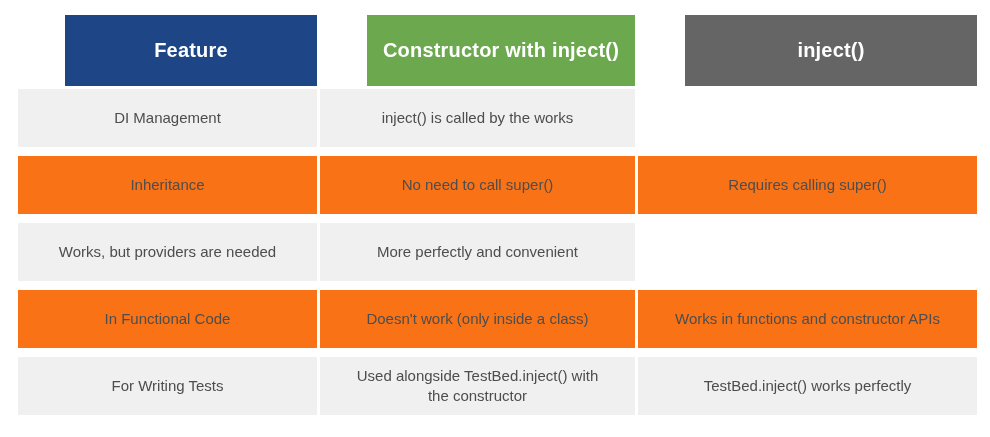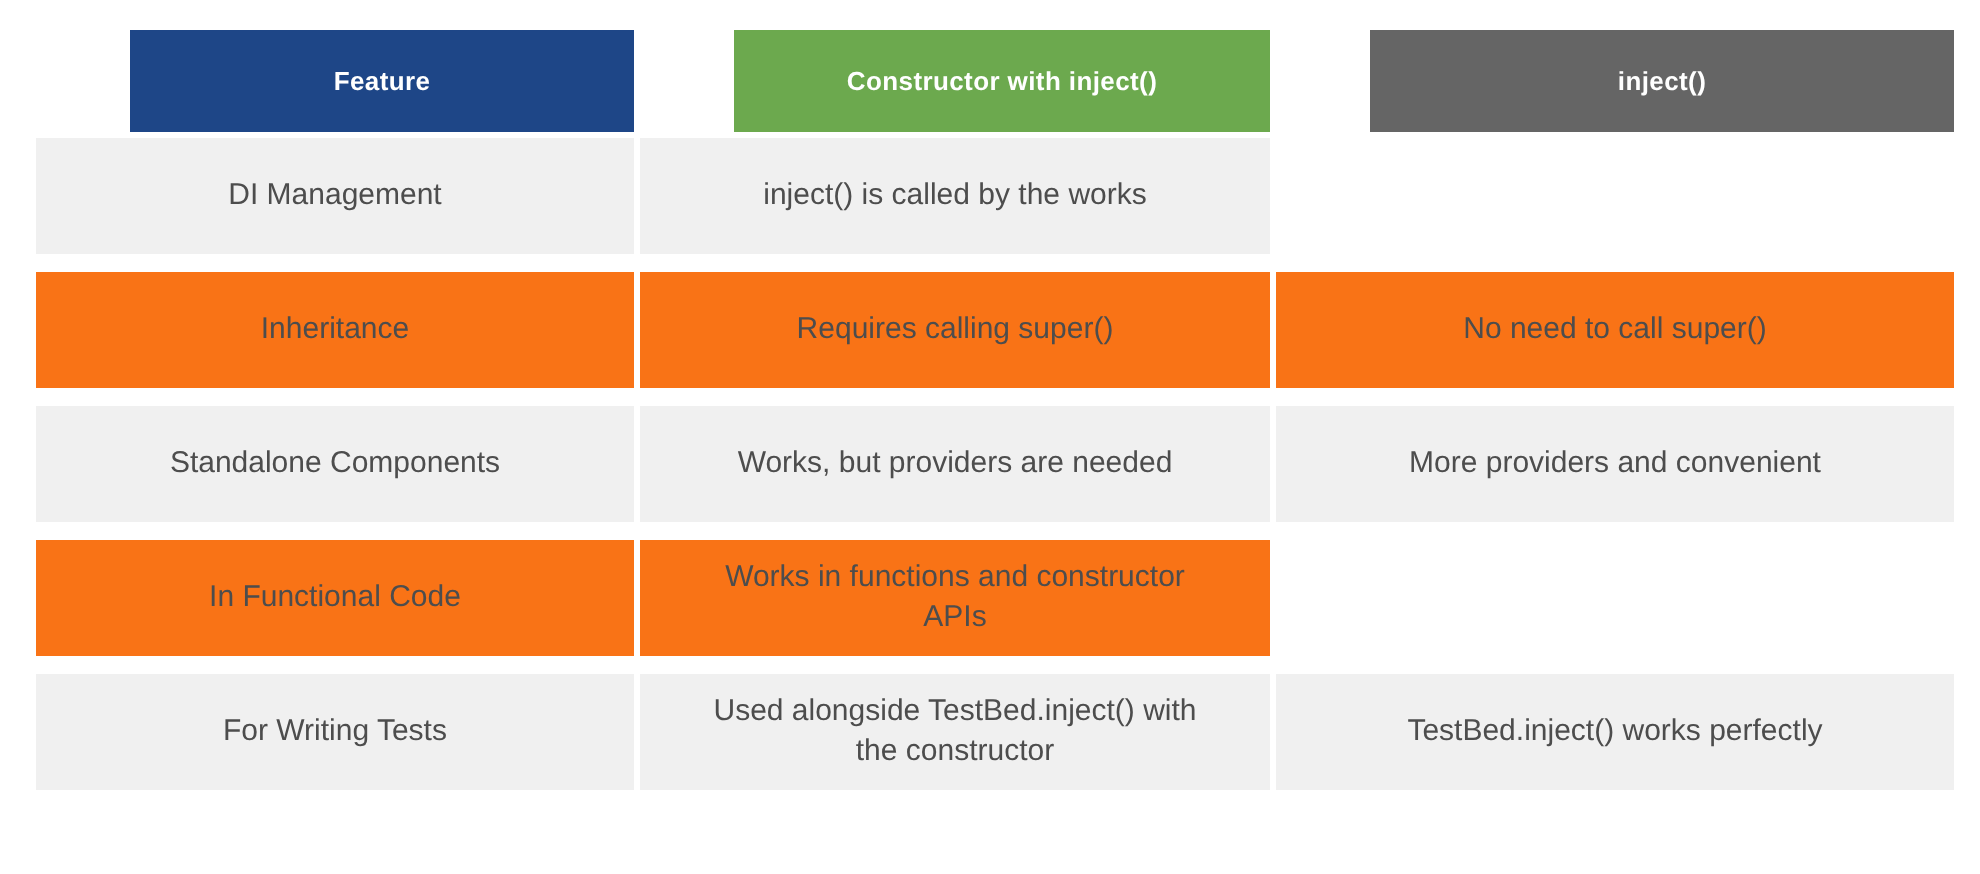--- a/index.html
+++ b/index.html
@@ -23,27 +23,27 @@
   }
   .grid-row {
     display: grid;
     grid-template-columns: 299px 315px 339px;
     column-gap: 3px;
   }
   .thead {
     margin-bottom: 3px;
   }
   .th {
-    height: 51px;
+    height: 71px;
     display: flex;
     align-items: center;
     justify-content: center;
     color: #ffffff;
     font-weight: bold;
-    font-size: 13px;
+    font-size: 20px;
     letter-spacing: 0.2px;
     margin-left: 47px;
   }
   .trow {
     margin-bottom: 9px;
   }
   .trow:last-child {
     margin-bottom: 12px;
   }
   .td {
@@ -73,32 +73,32 @@
       <div class="th" style="background: rgb(101, 101, 101);">inject()</div>
     </div>
 
     <div class="grid-row trow odd">
       <div class="td">DI Management</div>
       <div class="td">inject() is called by the works</div>
     </div>
 
     <div class="grid-row trow even">
       <div class="td">Inheritance</div>
+      <div class="td">No need to call super()</div>
       <div class="td">Requires calling super()</div>
-      <div class="td">No need to call super()</div>
     </div>
 
     <div class="grid-row trow odd">
-      <div class="td">Standalone Components</div>
       <div class="td">Works, but providers are needed</div>
-      <div class="td">More providers and convenient</div>
+      <div class="td">More perfectly and convenient</div>
     </div>
 
     <div class="grid-row trow even">
       <div class="td">In Functional Code</div>
+      <div class="td">Doesn't work (only inside a class)</div>
       <div class="td">Works in functions and constructor APIs</div>
     </div>
 
     <div class="grid-row trow odd">
       <div class="td">For Writing Tests</div>
       <div class="td">Used alongside TestBed.inject() with the constructor</div>
       <div class="td">TestBed.inject() works perfectly</div>
     </div>
 
   </div>

